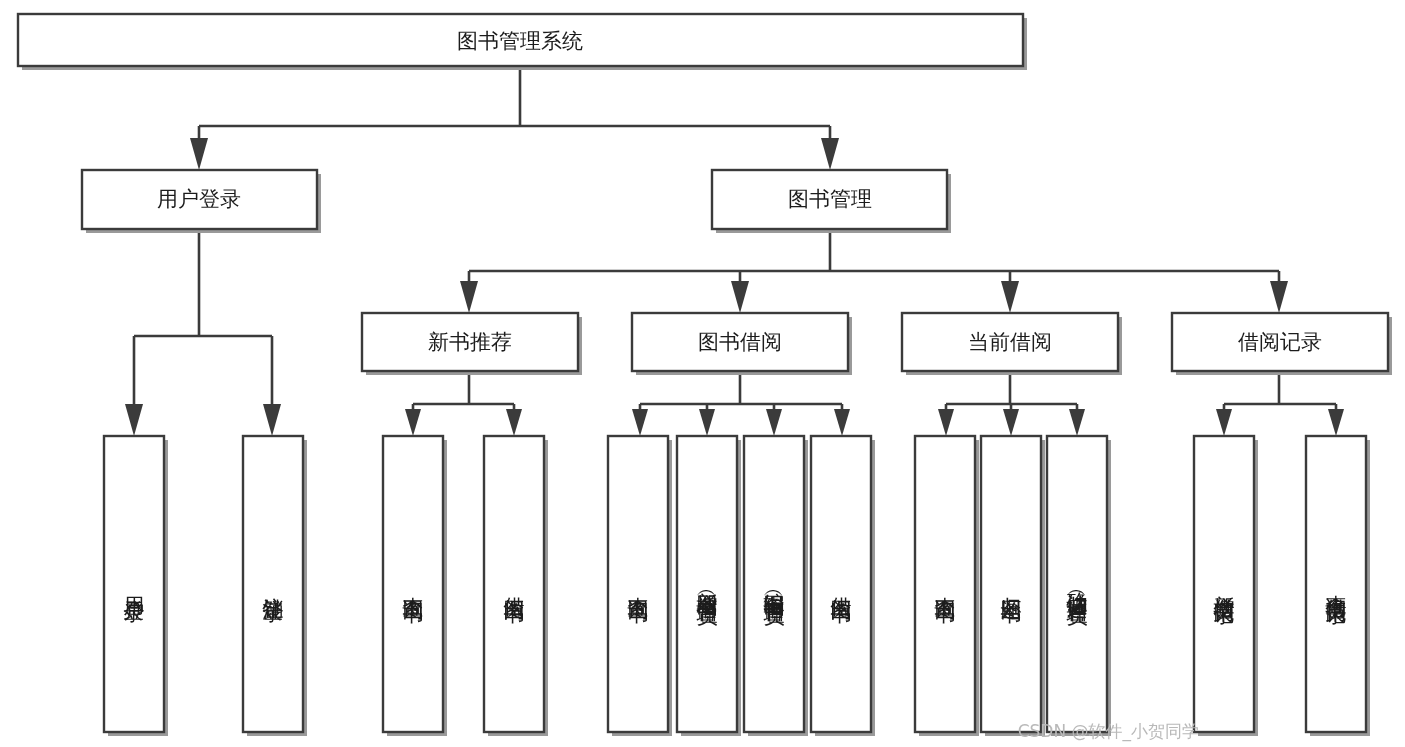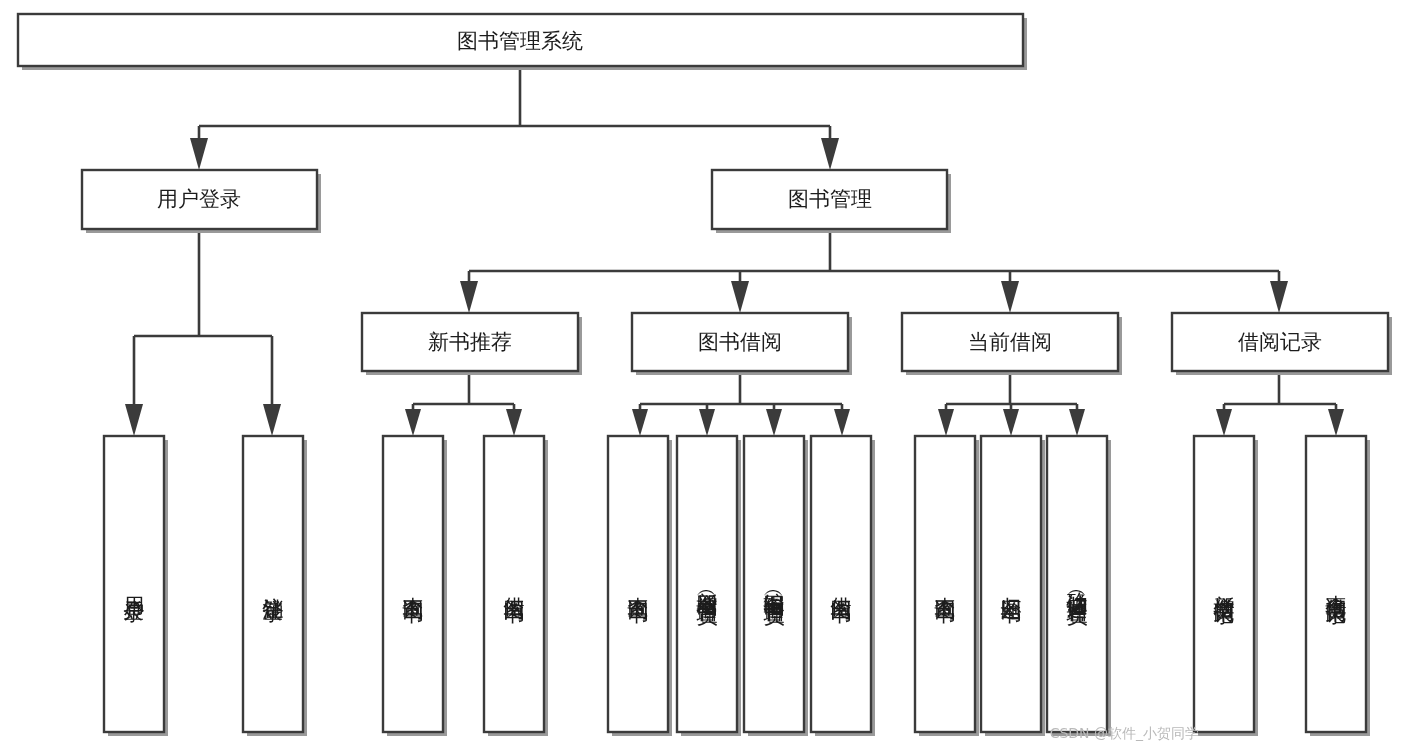--- a/index.html
+++ b/index.html
@@ -64,21 +64,21 @@
     align-items: center;
     justify-content: center;
     white-space: nowrap;
     pointer-events: none;
   }
   .watermark {
     position: absolute;
     right: 8px;
     bottom: 4px;
     font-family: "DejaVu Sans", "Liberation Sans", sans-serif;
-    font-size: 14px;
+    font-size: 17px;
     color: #b9b9b9;
     white-space: nowrap;
   }
 </style>
 </head>
 <body>
 
 <div id="diagram-root">
 
   <svg class="diagram" viewBox="0 0 1405 747">

